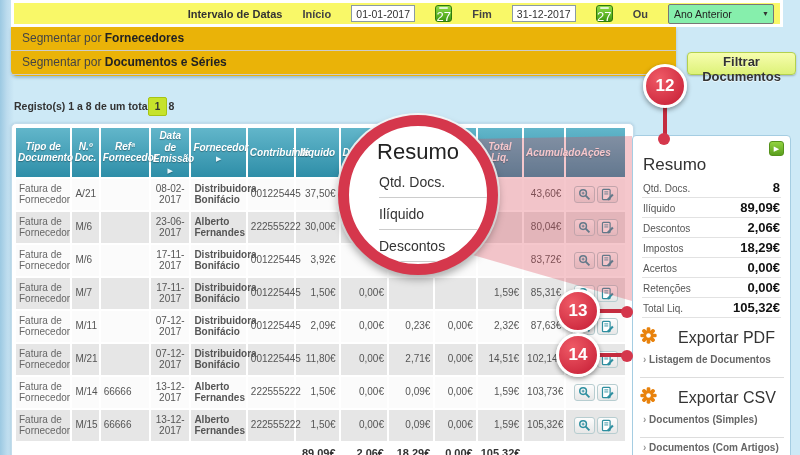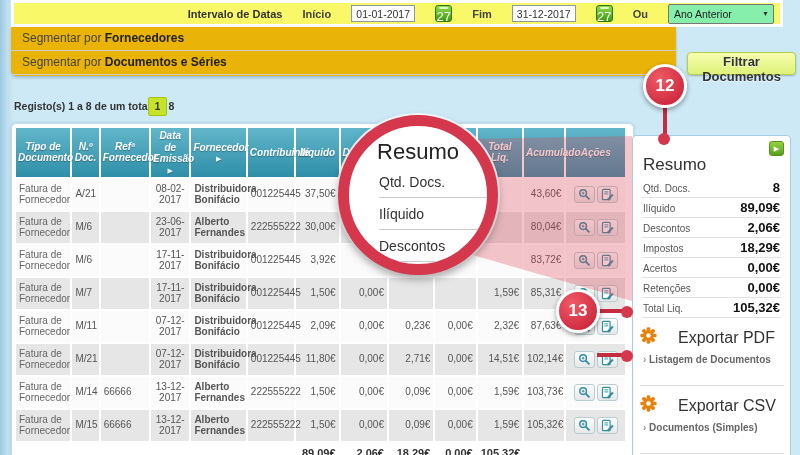--- a/index.html
+++ b/index.html
@@ -72,21 +72,21 @@
        color:#fff;font-size:7px;display:flex;align-items:center;justify-content:center;cursor:pointer;}
   .resumo-sec{padding:6px 9px 0 9px;}
   .resumo-sec h2{font-size:17px;font-weight:400;color:#333;margin:13px 0 3px 1px;}
   .srow{display:flex;justify-content:space-between;align-items:baseline;padding:2px 1px;
        border-bottom:1px solid #e2e2e2;}
   .srow .sl{font-size:10px;color:#555;}
   .srow .sv{font-size:13px;font-weight:bold;color:#111;}
   .side-sec{padding:9px 6px 0 7px;}
   .sec-head{display:flex;align-items:center;gap:21px;margin-bottom:2px;}
   .sec-head h3{font-size:16px;font-weight:400;color:#333;margin:0;white-space:nowrap;}
-  .sub{display:block;font-size:10px;font-weight:bold;color:#666;padding:4px 0 20px 3px;cursor:pointer;}
+  .sub{display:block;font-size:10px;font-weight:bold;color:#666;padding:4px 0 12px 3px;cursor:pointer;}
   .sub::before{content:"› ";color:#999;}
   .sub.bordered{border-bottom:1px solid #ddd;}
   
   .beam{position:absolute;left:0;top:0;z-index:5;pointer-events:none;}
   .mag-circle{position:absolute;left:338px;top:115px;width:138px;height:138px;background:#fff;
        border:11px solid #d5374c;border-radius:50%;overflow:hidden;z-index:6;
        box-shadow:0 4px 9px rgba(0,0,0,.35),0 0 0 2px rgba(255,255,255,.95);}
   .mag-title{margin:13px 6px 1px 6px;text-align:center;font-size:22px;color:#222;}
   .mag-item{margin-left:30px;width:108px;font-size:14px;color:#333;padding:8px 0 7px;
        border-bottom:1px solid #ccc;}
@@ -523,16 +523,17 @@
   </div>
 
   <div class="badge" style="left:643px;top:64px;">12</div>
   <div class="stem" style="left:663px;top:103px;width:4px;height:32px;"></div>
   <div class="dot" style="left:658px;top:133px;"></div>
 
   <div class="badge" style="left:556px;top:289px;">13</div>
   <div class="stem" style="left:597px;top:309px;width:27px;height:4px;"></div>
   <div class="dot" style="left:621px;top:306px;"></div>
 
+  <div class="badge" style="left:556px;top:333px;">14</div>
   <div class="stem" style="left:597px;top:353px;width:27px;height:4px;"></div>
   <div class="dot" style="left:621px;top:350px;"></div>
 
 </div>
 
 </body></html>

